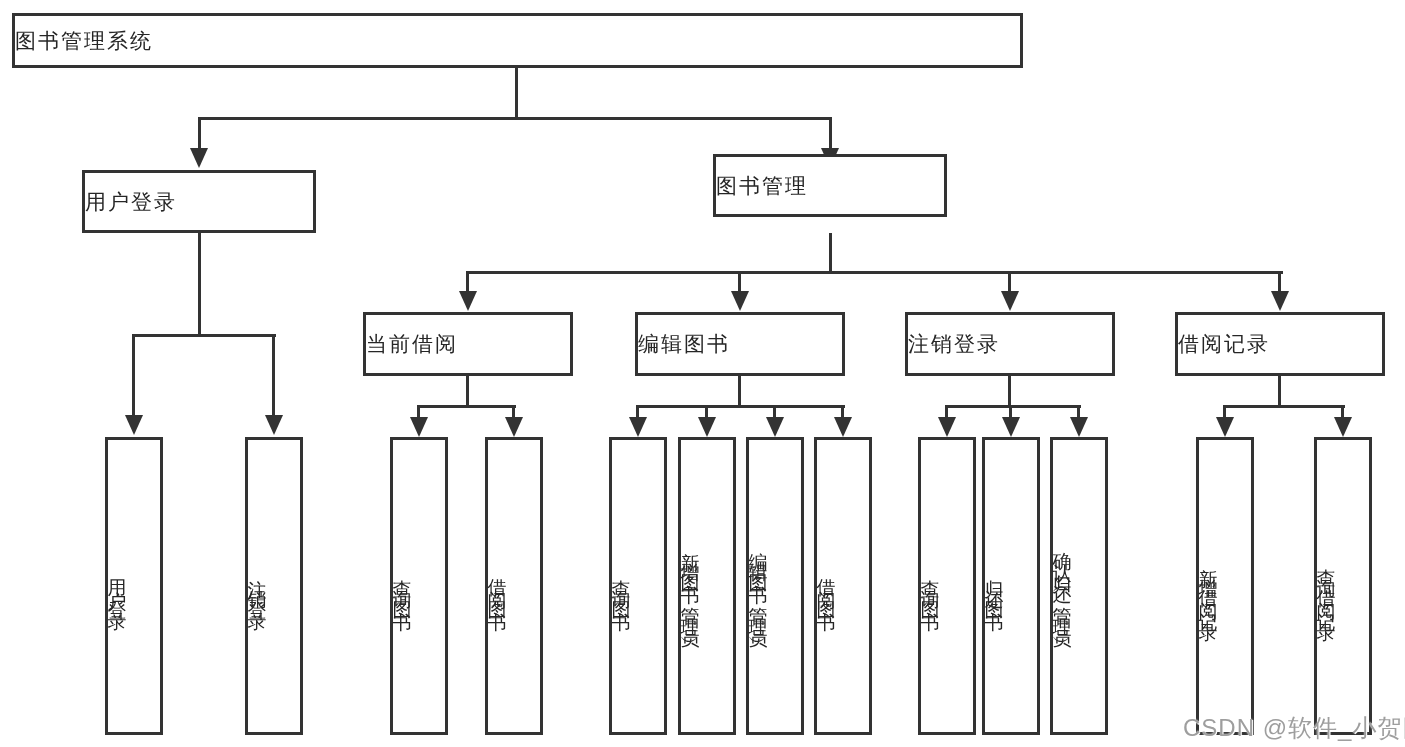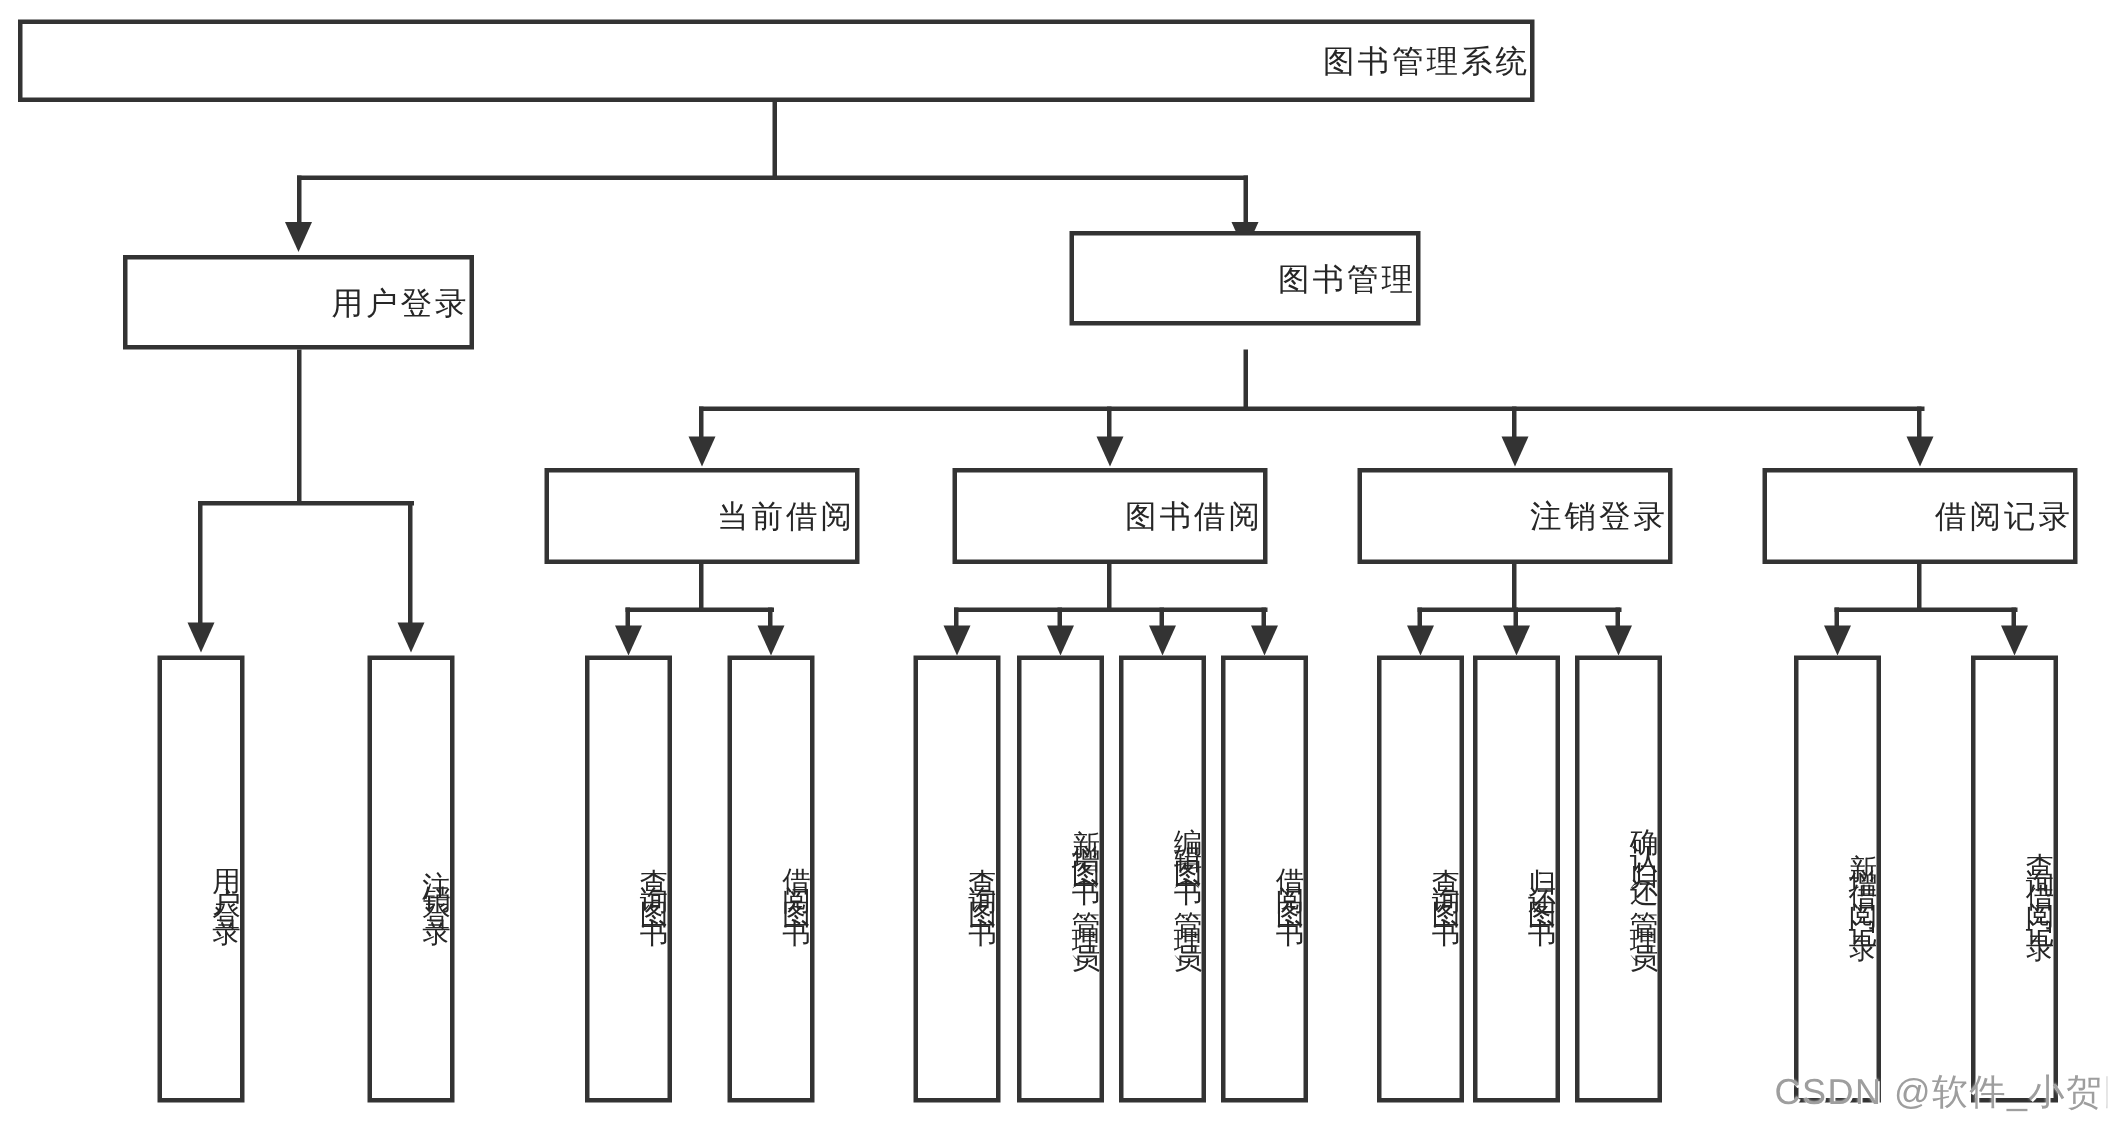--- a/index.html
+++ b/index.html
@@ -8,21 +8,21 @@
     --watermark-color:#9e9e9e;
     --bg:#ffffff;
   }
   html,body{margin:0;padding:0;background:#fff;}
   .canvas{
     position:relative;width:1405px;height:747px;background:var(--bg);
     font-family:"Liberation Sans","DejaVu Sans",sans-serif;overflow:hidden;
   }
   .box{
     position:absolute;box-sizing:border-box;border:3px solid var(--line-color);
-    background:#fff;display:flex;align-items:center;justify-content:flex-end;
+    background:#fff;display:flex;align-items:center;justify-content:flex-start;
     color:var(--text-color);
   }
   .hlabel{font-size:21px;letter-spacing:2px;white-space:nowrap;}
   .vlabel{
     writing-mode:vertical-rl;text-orientation:mixed;
     font-size:19px;letter-spacing:11px;line-height:1;white-space:nowrap;
   }
   .line{position:absolute;background:var(--line-color);}
   .arrow{
     position:absolute;width:0;height:0;
@@ -73,21 +73,21 @@
   <div class="line" style="left:1278px;top:271px;width:3px;height:21px"></div>
   <div class="arrow" style="left:459px;top:291px"></div>
   <div class="arrow" style="left:731px;top:291px"></div>
   <div class="arrow" style="left:1001px;top:291px"></div>
   <div class="arrow" style="left:1271px;top:291px"></div>
 
   <div class="box" style="left:363px;top:312px;width:210px;height:64px">
     <span class="hlabel">当前借阅</span>
   </div>
   <div class="box" style="left:635px;top:312px;width:210px;height:64px">
-    <span class="hlabel">图书借阅</span>
+    <span class="hlabel">编辑图书</span>
   </div>
   <div class="box" style="left:905px;top:312px;width:210px;height:64px">
     <span class="hlabel">注销登录</span>
   </div>
   <div class="box" style="left:1175px;top:312px;width:210px;height:64px">
     <span class="hlabel">借阅记录</span>
   </div>
 
   <div class="line" style="left:466px;top:376px;width:3px;height:31px"></div>
   <div class="line" style="left:417px;top:405px;width:99px;height:3px"></div>

